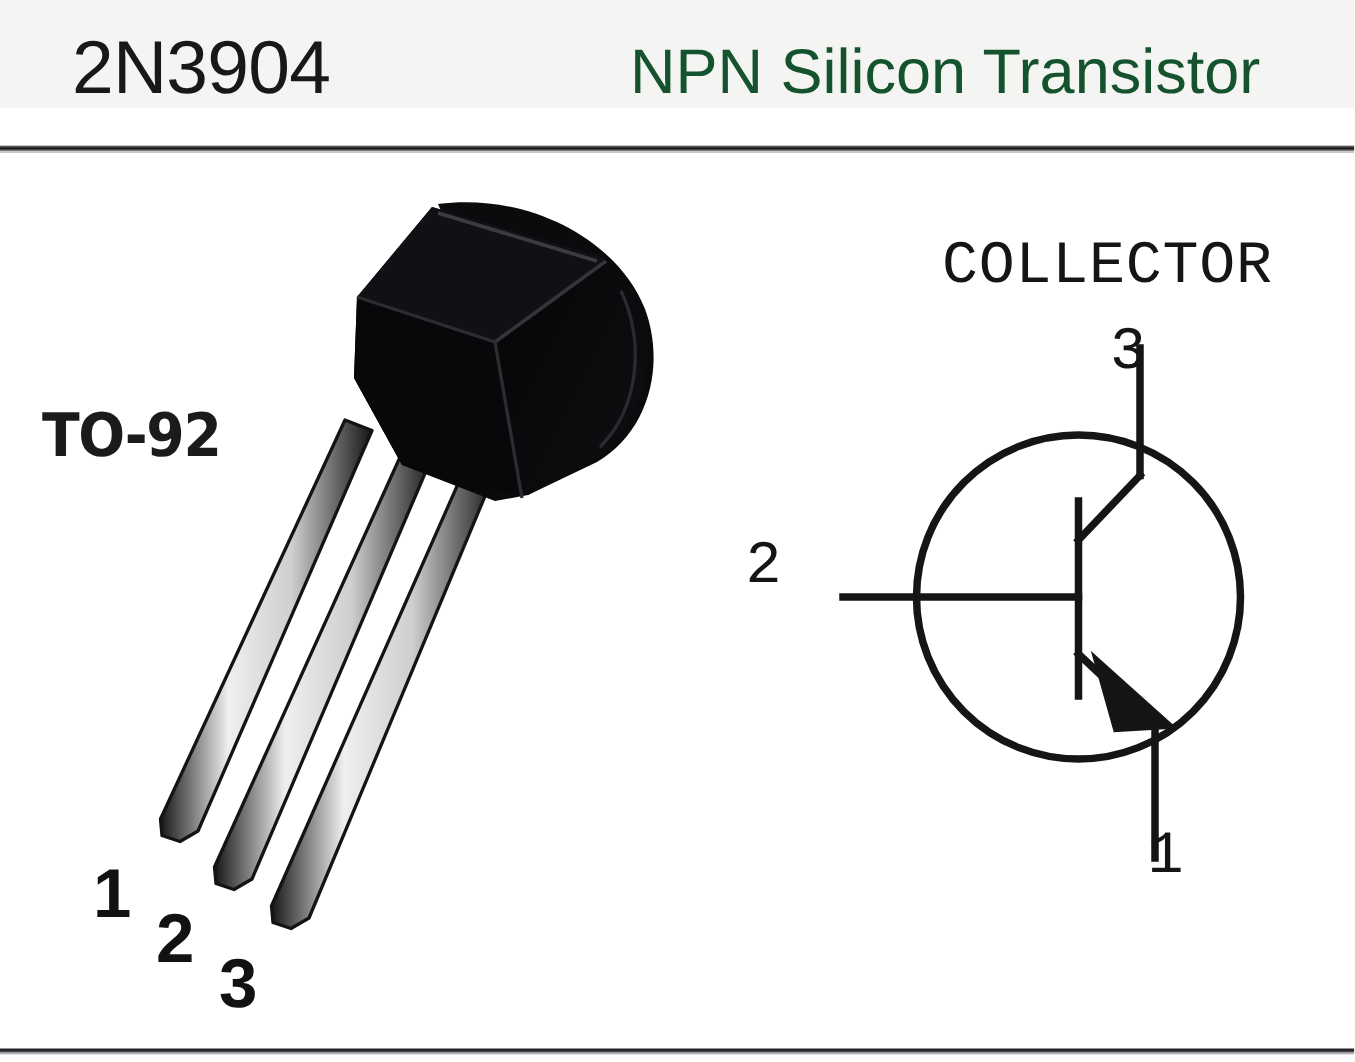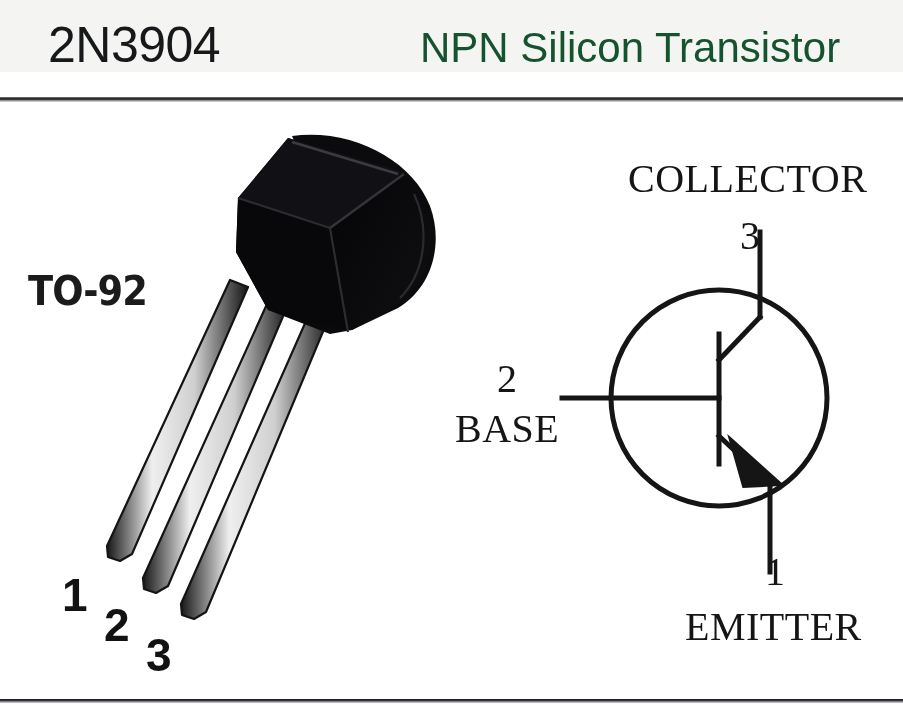--- a/index.html
+++ b/index.html
@@ -121,21 +121,21 @@
     top: 102px;
     width: 463px;
     height: 598px;
   }
   #symbol-figure svg { display: block; }
 
   .sym-text {
     position: absolute;
     color: #151515;
     white-space: nowrap;
-    font-family: Liberation Serif, serif;
+    font-family: Liberation Mono, monospace;
   }
   #label-collector {
     left: 628px; top: 155px;
     font-size: 40px; line-height: 48px;
     letter-spacing: 0.5px;
   }
   #num-collector {
     left: 740px; top: 212px;
     font-size: 40px; line-height: 48px;
   }
@@ -263,19 +263,17 @@
       </g>
 
       <polygon points="291,338 340,382 304,384" fill="#151515" stroke="#151515" stroke-width="4" stroke-linejoin="miter"></polygon>
     </svg>
   </div>
 
   <div class="sym-text" id="label-collector">COLLECTOR</div>
   <div class="sym-text" id="num-collector">3</div>
 
   <div class="sym-text" id="num-base">2</div>
-  <div class="sym-text" id="label-base">BASE</div>
 
   <div class="sym-text" id="num-emitter">1</div>
-  <div class="sym-text" id="label-emitter">EMITTER</div>
 
   <div id="footer-rule"></div>
 </div>
 
 </body></html>

